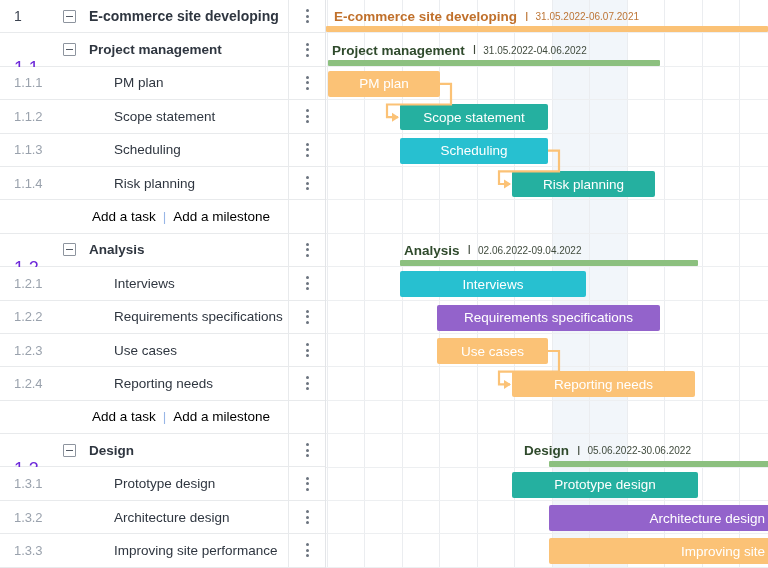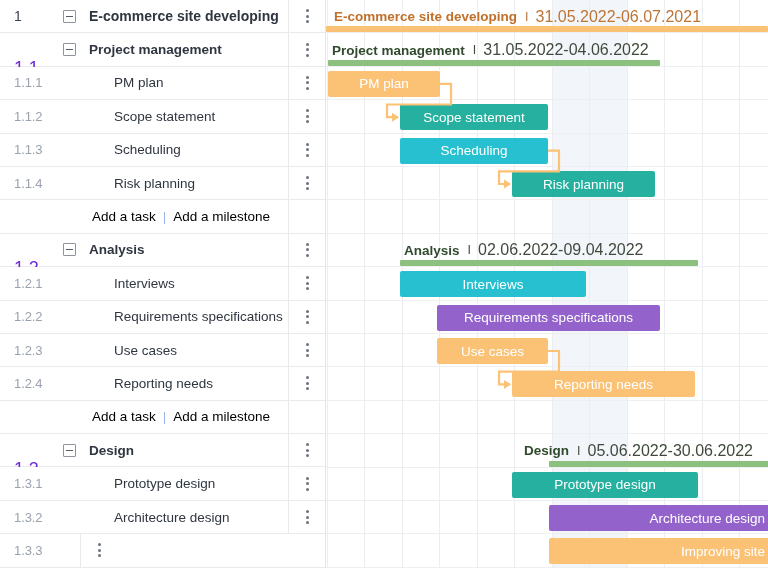--- a/index.html
+++ b/index.html
@@ -189,21 +189,21 @@
   }
   .summary .sm-title {
     font-weight: bold;
     font-size: 13.5px;
   }
   .summary .sm-divider {
     margin: 0 7px 0 8px;
     font-size: 12.5px;
   }
   .summary .sm-dates {
-    font-size: 16px;
+    font-size: 10px;
     text-align: center;
   }
   .summary.proj .sm-title { color: #c0702b; }
   .summary.proj .sm-divider,
   .summary.proj .sm-dates { color: #bd7536; }
   .summary.grp .sm-title { color: #2f4a2c; }
   .summary.grp .sm-divider,
   .summary.grp .sm-dates { color: #3f4a3c; }
 
   .summary-bar {
@@ -410,20 +410,21 @@
           <span class="kebab">
             <i></i>
             <i></i>
             <i></i>
           </span>
         </div>
       </div>
       <div class="grid-row lvl3">
         <div class="cell-wbs">1.3.3</div>
         <div class="cell-toggle"></div>
+        <div class="cell-name">Improving site performance</div>
         <div class="cell-menu">
           <span class="kebab">
             <i></i>
             <i></i>
             <i></i>
           </span>
         </div>
       </div>
     </div>
 

